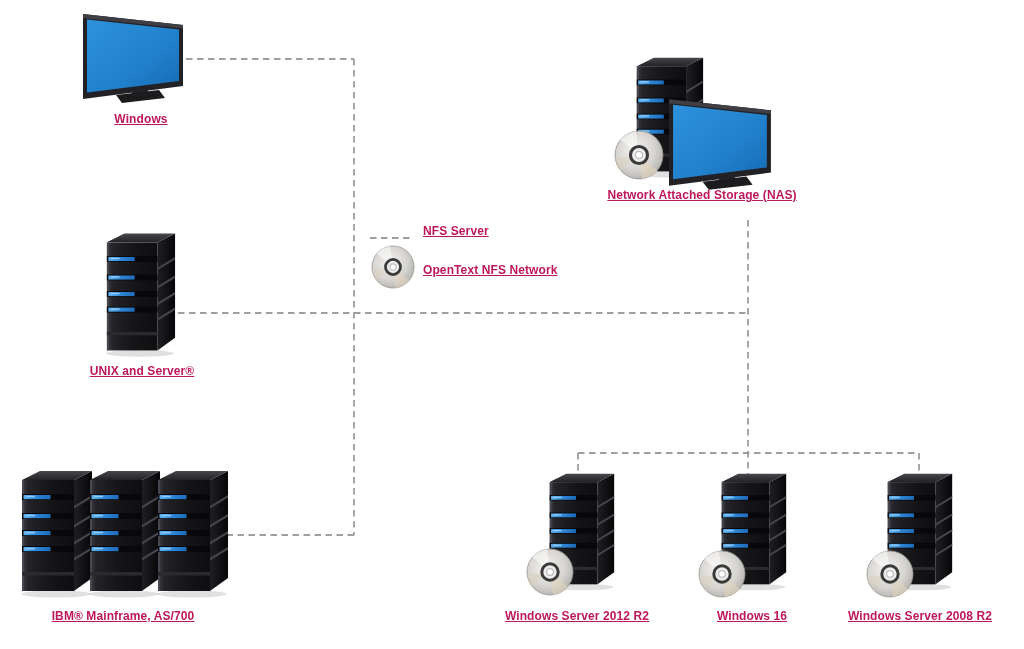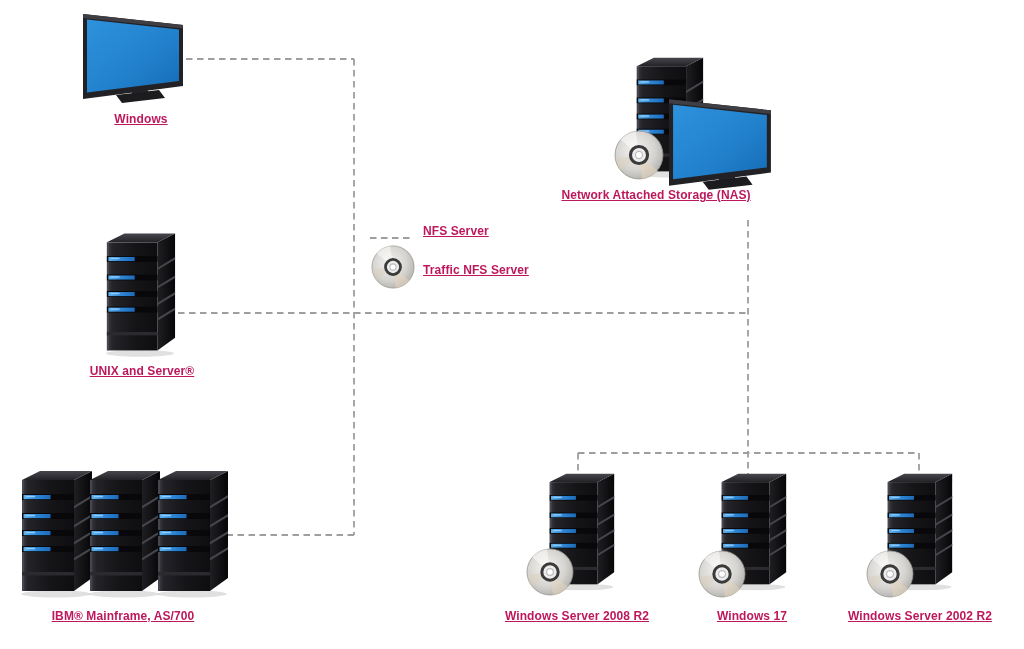--- a/index.html
+++ b/index.html
@@ -144,29 +144,29 @@
   <div>
     <svg class="icon" style="left:633px; top:52px" width="72" height="127" viewBox="0 0 76 132">
         <use href="#sym-tower"></use>
       </svg>
     <svg class="icon" style="left:669px; top:97px" width="106" height="94" viewBox="0 0 104 92">
         <use href="#sym-monitor"></use>
       </svg>
     <svg class="icon" style="left:614px; top:130px" width="50" height="50" viewBox="0 0 48 48">
         <use href="#sym-disc"></use>
       </svg>
-    <div class="label" style="left:656px; top:188px">Network Attached Storage (NAS)</div>
+    <div class="label" style="left:702px; top:188px">Network Attached Storage (NAS)</div>
   </div>
 
   <div>
     <div class="label left-align" style="left:423px; top:224px">NFS Server</div>
     <svg class="icon" style="left:371px; top:245px" width="44" height="44" viewBox="0 0 48 48">
         <use href="#sym-disc"></use>
       </svg>
-    <div class="label left-align" style="left:423px; top:263px">Traffic NFS Server</div>
+    <div class="label left-align" style="left:423px; top:263px">OpenText NFS Network</div>
   </div>
 
   <div>
     <svg class="icon" style="left:103px; top:227px" width="74" height="132" viewBox="0 0 76 132">
         <use href="#sym-tower"></use>
       </svg>
     <div class="label" style="left:142px; top:364px">UNIX and Server®</div>
   </div>
 
   <div>
@@ -182,36 +182,36 @@
     <div class="label" style="left:123px; top:609px">IBM® Mainframe, AS/700</div>
   </div>
 
   <div>
     <svg class="icon" style="left:546px; top:466px" width="70" height="128" viewBox="0 0 76 132">
         <use href="#sym-tower"></use>
       </svg>
     <svg class="icon" style="left:526px; top:548px" width="48" height="48" viewBox="0 0 48 48">
         <use href="#sym-disc"></use>
       </svg>
-    <div class="label" style="left:577px; top:609px">Windows Server 2008 R2</div>
+    <div class="label" style="left:577px; top:609px">Windows Server 2012 R2</div>
   </div>
 
   <div>
     <svg class="icon" style="left:718px; top:466px" width="70" height="128" viewBox="0 0 76 132">
         <use href="#sym-tower"></use>
       </svg>
     <svg class="icon" style="left:698px; top:550px" width="48" height="48" viewBox="0 0 48 48">
         <use href="#sym-disc"></use>
       </svg>
-    <div class="label" style="left:752px; top:609px">Windows 17</div>
+    <div class="label" style="left:752px; top:609px">Windows 16</div>
   </div>
 
   <div>
     <svg class="icon" style="left:884px; top:466px" width="70" height="128" viewBox="0 0 76 132">
         <use href="#sym-tower"></use>
       </svg>
     <svg class="icon" style="left:866px; top:550px" width="48" height="48" viewBox="0 0 48 48">
         <use href="#sym-disc"></use>
       </svg>
-    <div class="label" style="left:920px; top:609px">Windows Server 2002 R2</div>
+    <div class="label" style="left:920px; top:609px">Windows Server 2008 R2</div>
   </div>
 
 </div>
 
 </body></html>

